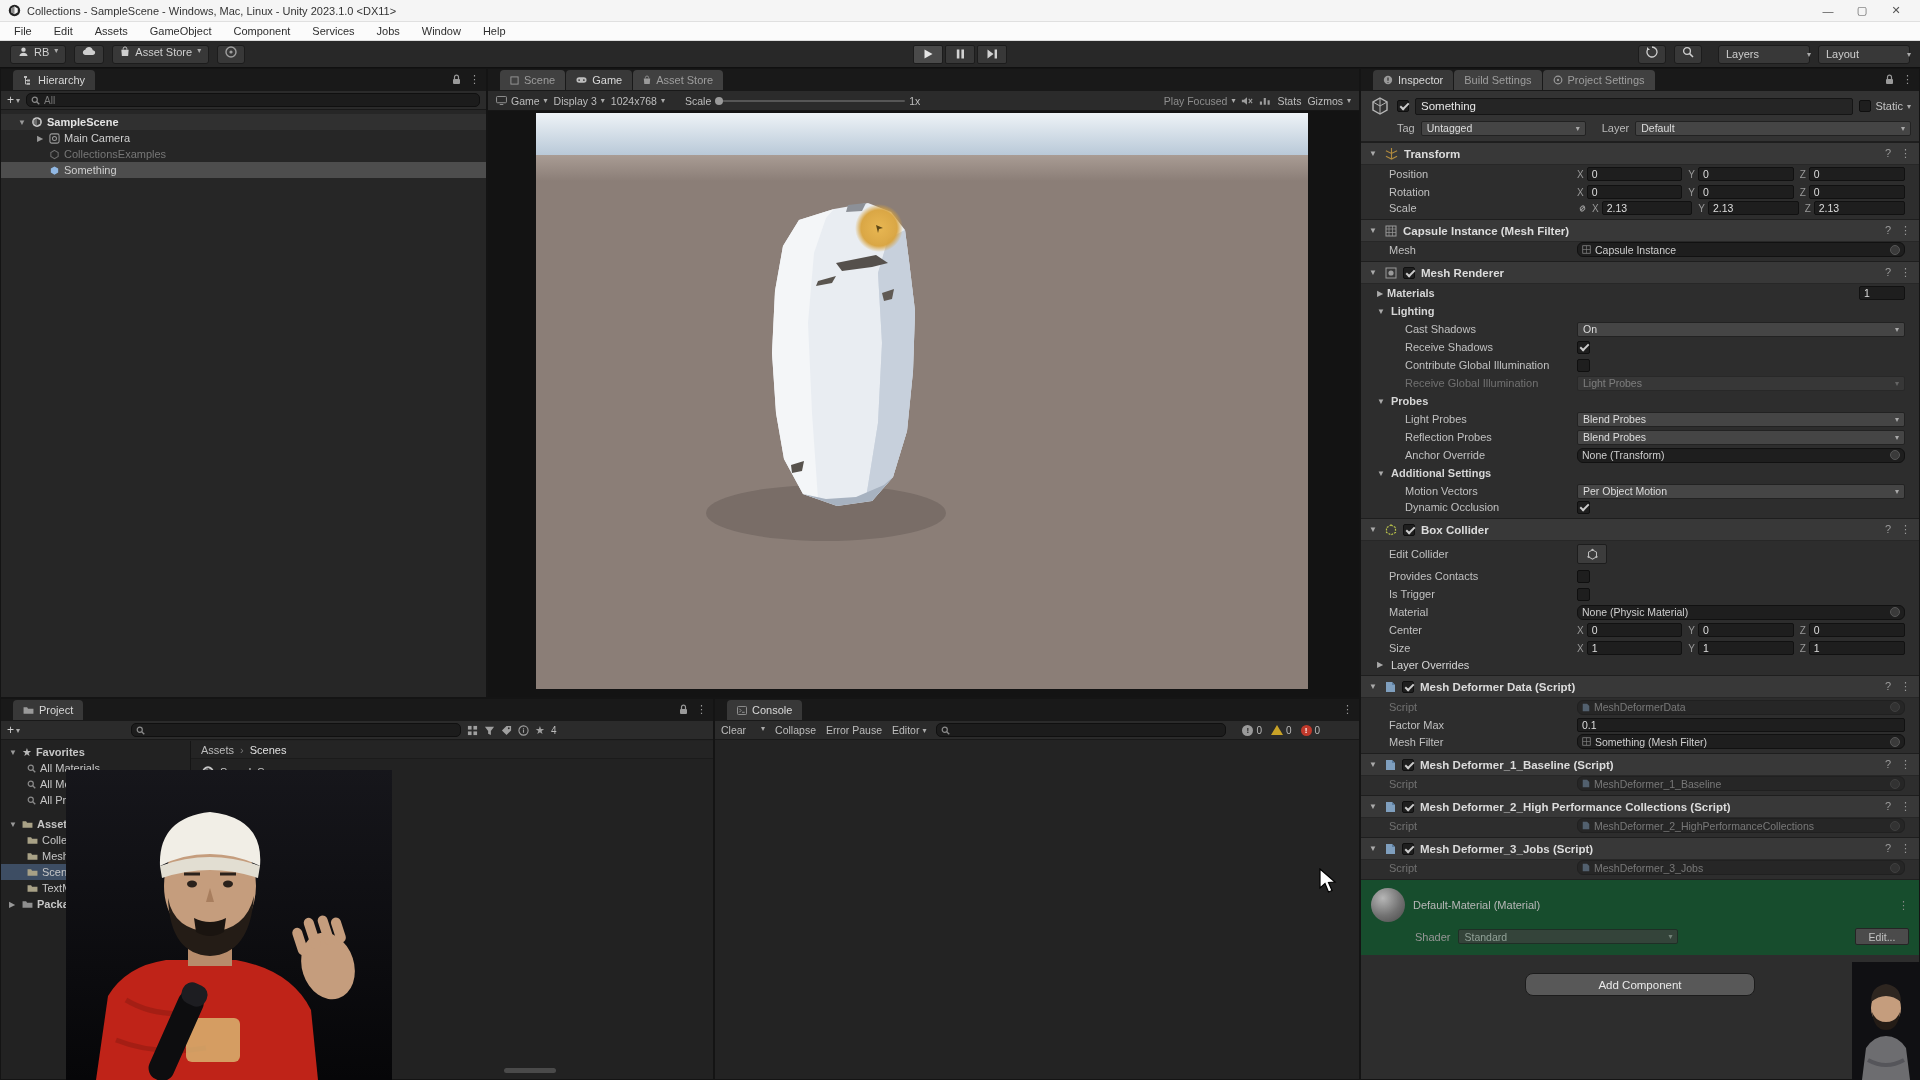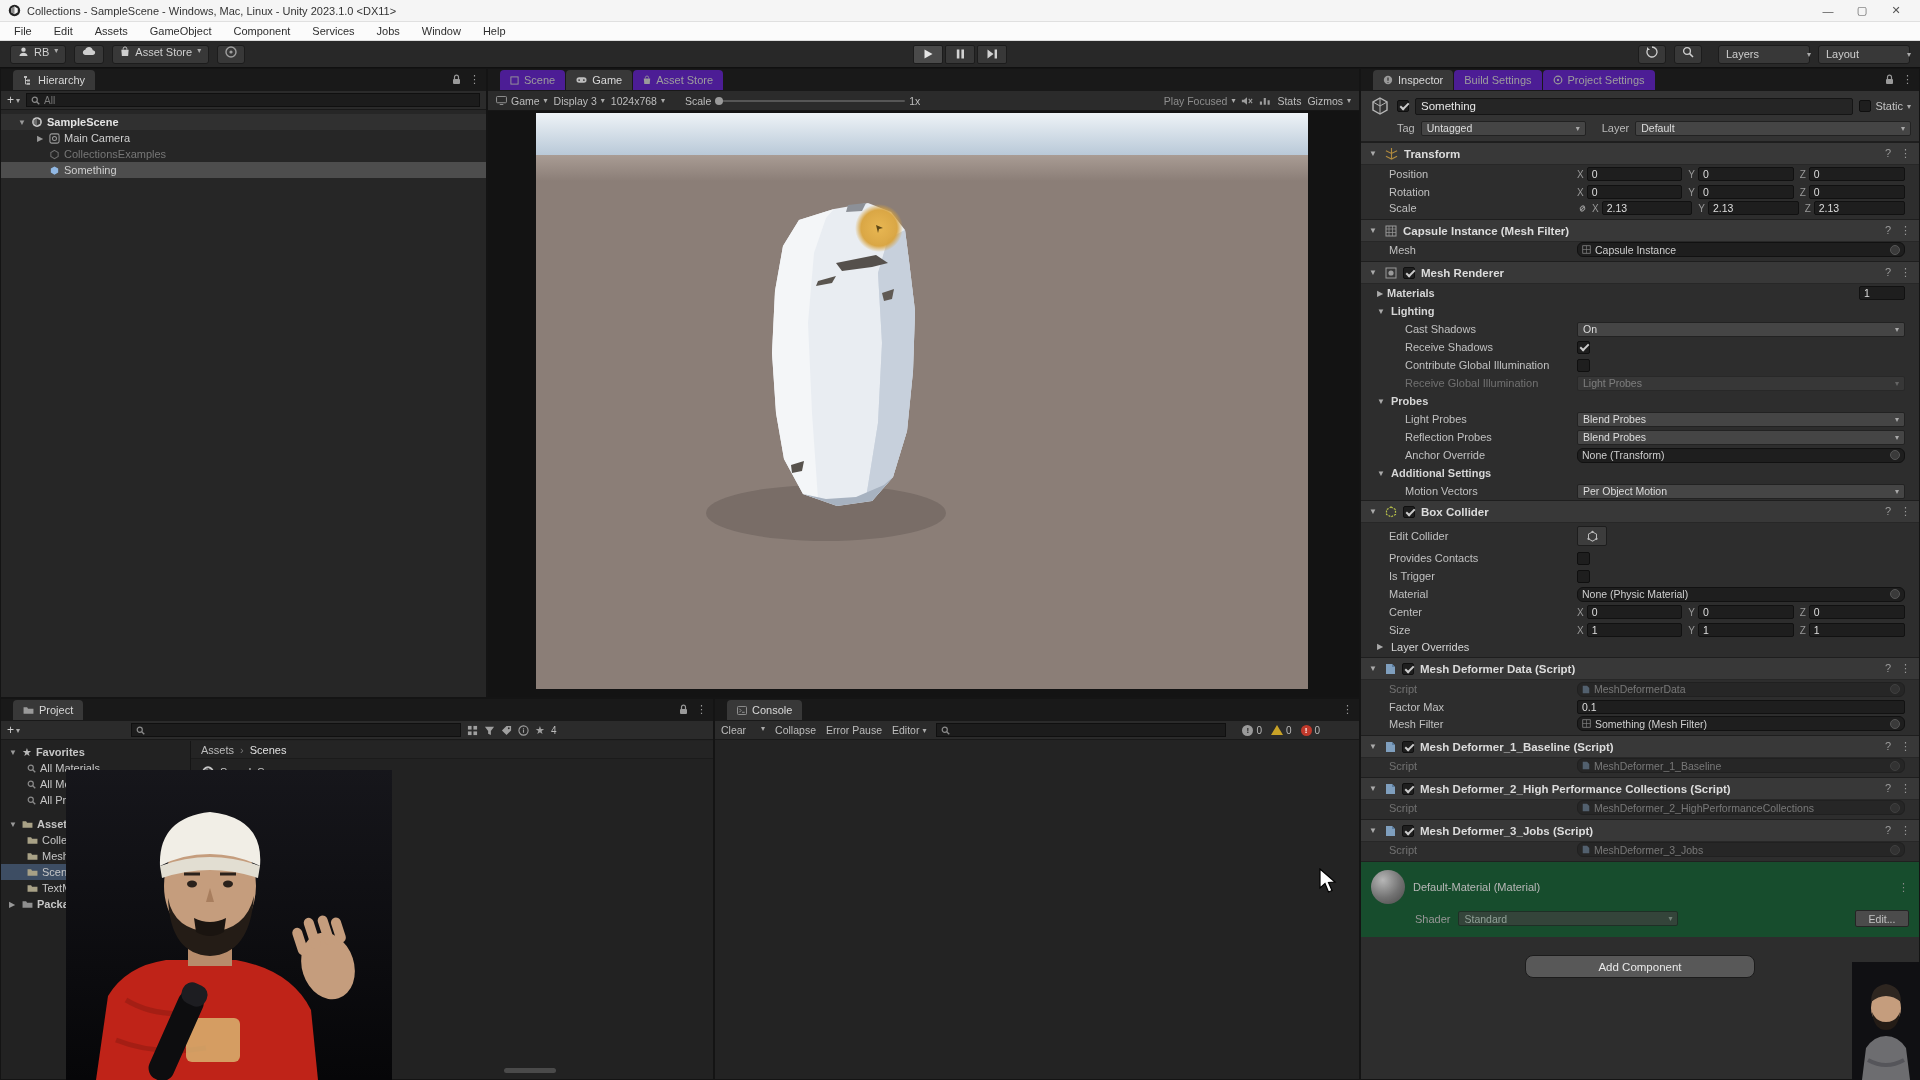--- a/index.html
+++ b/index.html
@@ -30,27 +30,27 @@
   .pbtn.active { background:#4a4a4a; }
   .topbar-right { margin-left:auto; display:flex; align-items:center; }
   .ddl { width:92px; height:19px; background:#383838; border:1px solid #1c1c1c; border-radius:3px;
          font-size:11px; color:#cfcfcf; display:flex; align-items:center; justify-content:space-between;
          padding:0 7px; margin-left:8px;gap:48px; }
 
   
   .panel { position:absolute; background:#262626; border:1px solid #141414; }
   .tabstrip { height:22px; background:#191919; display:flex; align-items:center; padding-left:12px; position:relative; }
   .tab { height:20px; display:flex; align-items:center; gap:5px; padding:0 10px; font-size:11px;
-         color:#9d9d9d; background:#4c1d95; border-radius:4px 4px 0 0; margin-right:1px; }
+         color:#9d9d9d; background:#404040; border-radius:4px 4px 0 0; margin-right:1px; }
   .tab.active { background:#383838; color:#d8d8d8; }
   .strip-icons { position:absolute; right:6px; top:4px; display:flex; gap:8px; align-items:center; color:#9a9a9a; }
   .kebab { font-size:11px; color:#9a9a9a; }
   .ptool { height:19px; background:#2b2b2b; border-bottom:1px solid #191919; display:flex; align-items:center;
            padding:0 6px; gap:6px; }
-  .searchbox { flex:1; height:14px; background:#1c1c1c; border:1px solid #101010; border-radius:0;
+  .searchbox { flex:1; height:14px; background:#1c1c1c; border:1px solid #101010; border-radius:5px;
                display:flex; align-items:center; gap:4px; padding:0 4px; }
   .searchbox input { flex:1; background:transparent; border:none; outline:none; color:#bbb; font-size:10px;
                      font-family:inherit; }
   .searchbox input::placeholder { color:#7a7a7a; }
   .plusbtn { font-size:12px; color:#cfcfcf; display:flex; align-items:center; gap:2px; }
 
   
   #hierarchy { left:0; top:68px; width:487px; height:630px; }
   .h-row { height:16px; display:flex; align-items:center; gap:4px; font-size:11px; color:#cfcfcf; padding-left:16px; }
   .h-row .fold { width:10px; font-size:8px; color:#999; text-align:center; }
@@ -854,20 +854,24 @@
       <span class="fold">▼</span>
       <span>Additional Settings</span>
     </div>
     <div class="irow sub">
       <span class="ilabel">Motion Vectors</span>
       <div class="dd">
         <span>Per Object Motion</span>
         <span class="caret">▾</span>
       </div>
     </div>
+    <div class="irow sub" style="padding-bottom:4px;">
+      <span class="ilabel">Dynamic Occlusion</span>
+      <span class="chk on"></span>
+    </div>
   </div>
 
   <div class="comp">
     <div class="chead">
       <span class="fold">▼</span>
       <svg width="12" height="12" viewBox="0 0 12 12">
           <path d="M6 1l4.5 2.6v4.8L6 11 1.5 8.4V3.6z" fill="none" stroke="#b9c24a" stroke-width="1.2" stroke-dasharray="2 1.2"></path>
         </svg>
       <span class="chk on hdr"></span>
       <span>Box Collider</span>

